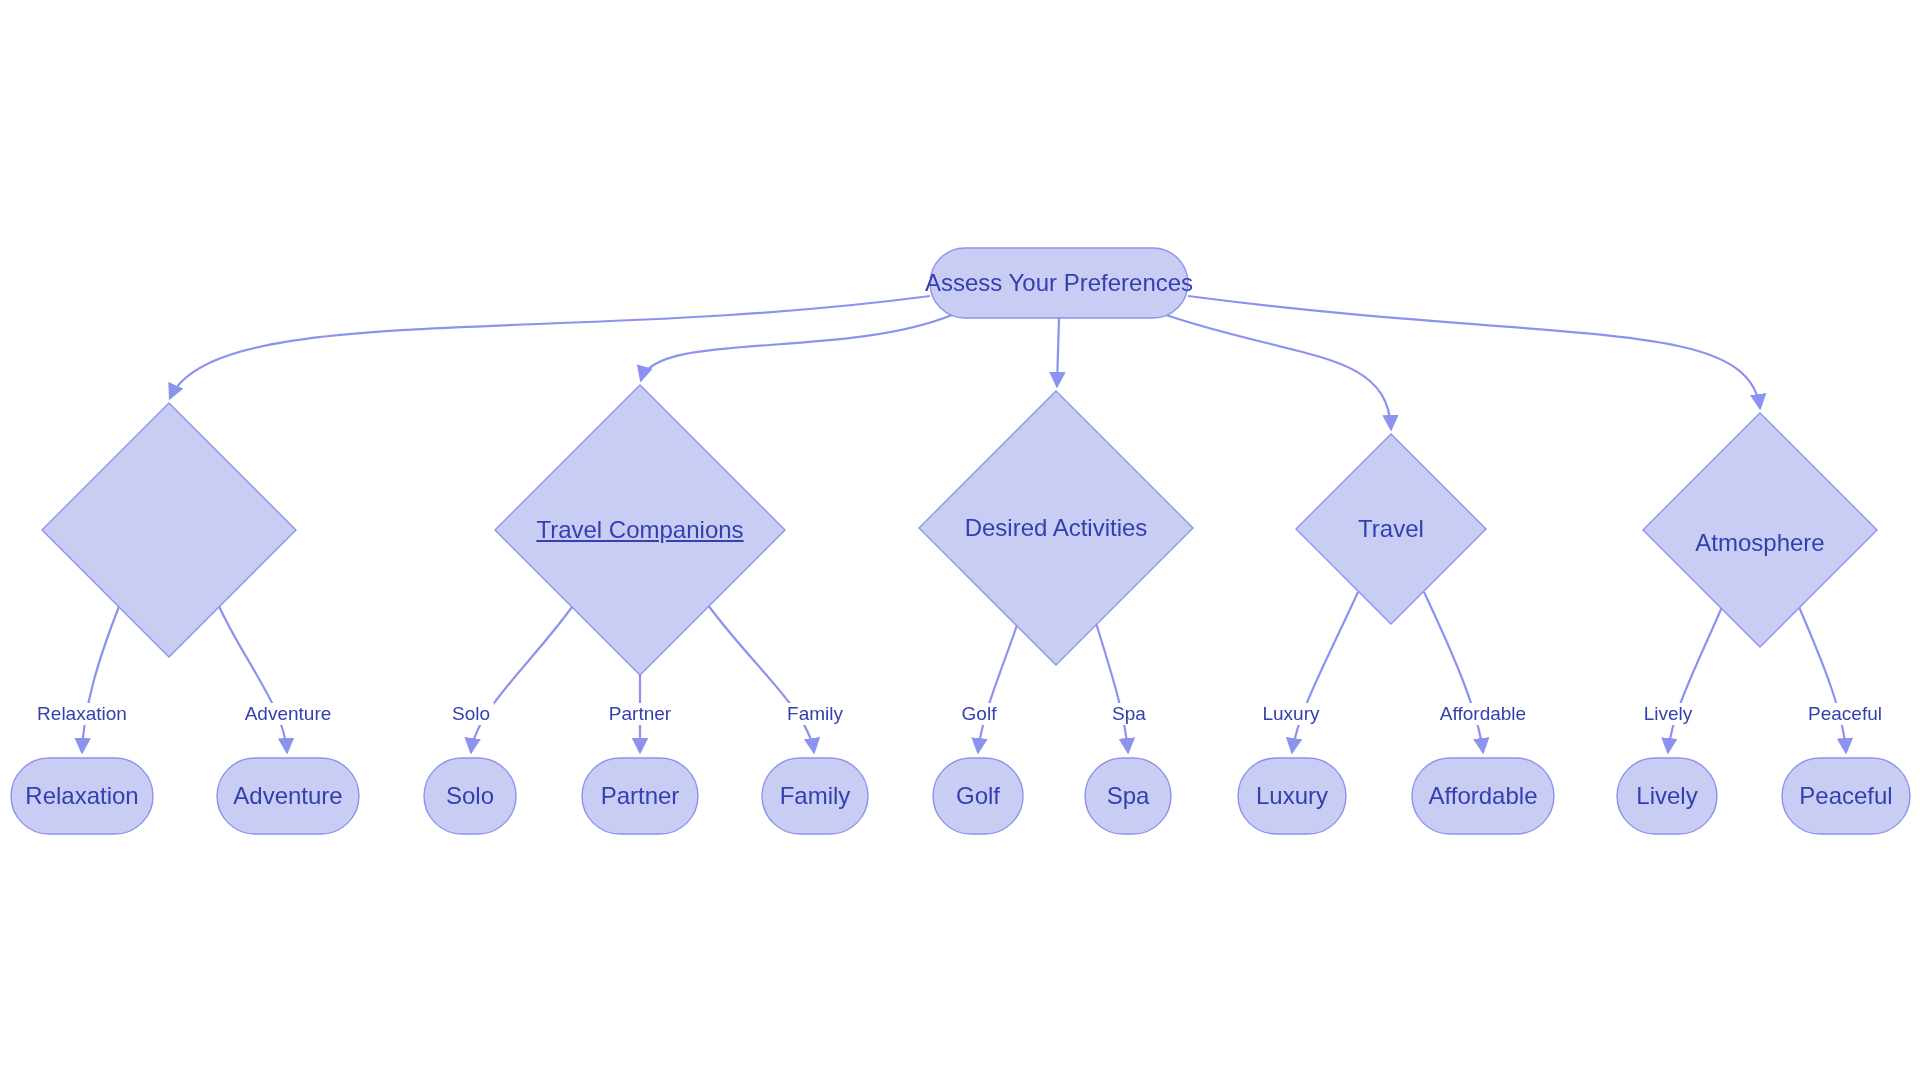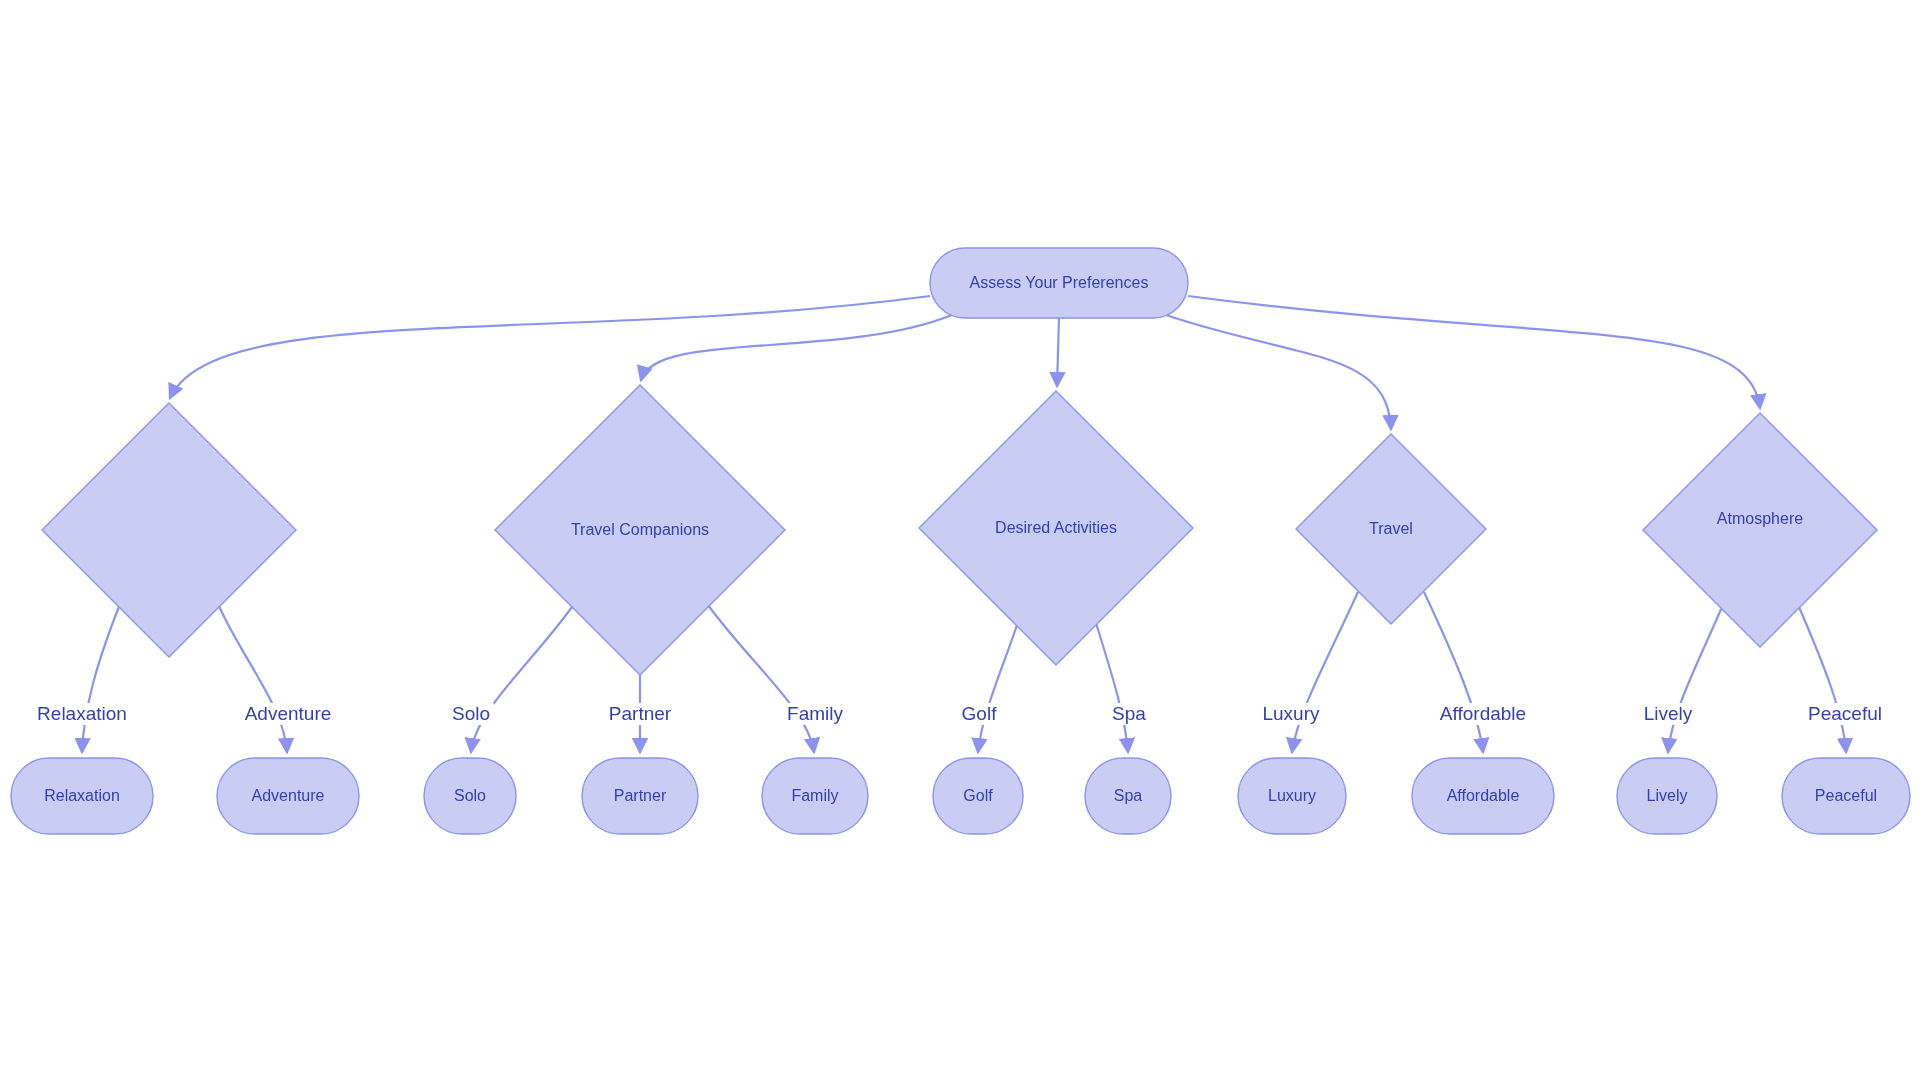--- a/index.html
+++ b/index.html
@@ -11,21 +11,21 @@
   }
   *{margin:0;padding:0;box-sizing:border-box;}
   html,body{width:1920px;height:1083px;background:var(--background);
     font-family:"Liberation Sans","DejaVu Sans",sans-serif;overflow:hidden;}
   #canvas{position:relative;width:1920px;height:1083px;background:var(--background);}
   #canvas svg{position:absolute;left:0;top:0;}
   .edge{stroke:var(--edge-color);stroke-width:2.2;fill:none;}
   .shape{fill:var(--node-fill);stroke:var(--node-border);stroke-width:1.4;}
   .arrowhead{fill:var(--edge-color);}
   .nlabel{position:absolute;display:flex;align-items:center;justify-content:center;
-    color:var(--text-color);font-size:16px;text-align:center;pointer-events:none;
+    color:var(--text-color);font-size:24px;text-align:center;pointer-events:none;
     white-space:nowrap;}
   .elabel{position:absolute;transform:translate(-50%,-50%);color:var(--text-color);
     font-size:19px;background:var(--background);padding:0 4px;white-space:nowrap;
     pointer-events:none;}
 </style>
 </head>
 <body>
 
 <div id="canvas">
 
@@ -70,24 +70,24 @@
     <rect class="shape" x="933" y="758" width="90" height="76" rx="38"></rect>
     <rect class="shape" x="1085" y="758" width="86" height="76" rx="38"></rect>
     <rect class="shape" x="1238" y="758" width="108" height="76" rx="38"></rect>
     <rect class="shape" x="1412" y="758" width="142" height="76" rx="38"></rect>
     <rect class="shape" x="1617" y="758" width="100" height="76" rx="38"></rect>
     <rect class="shape" x="1782" y="758" width="128" height="76" rx="38"></rect>
   </svg>
 
   <div class="nlabel" style="left:930px;top:248px;width:258px;height:70px;">Assess Your Preferences</div>
 
-  <div class="nlabel" style="left:495px;top:385px;width:290px;height:290px;">Travel Companions</div>
+  <div class="nlabel" style="left:495px;top:385px;width:290px;height:290px;text-decoration:underline;">Travel Companions</div>
   <div class="nlabel" style="left:919px;top:391px;width:274px;height:274px;text-align:right;">Desired Activities</div>
   <div class="nlabel" style="left:1296px;top:434px;width:190px;height:190px;">Travel</div>
-  <div class="nlabel" style="left:1643px;top:402px;width:234px;height:234px;">Atmosphere</div>
+  <div class="nlabel" style="left:1643px;top:426px;width:234px;height:234px;">Atmosphere</div>
 
   <div class="nlabel" style="left:11px;top:758px;width:142px;height:76px;">Relaxation</div>
   <div class="nlabel" style="left:217px;top:758px;width:142px;height:76px;">Adventure</div>
   <div class="nlabel" style="left:424px;top:758px;width:92px;height:76px;">Solo</div>
   <div class="nlabel" style="left:582px;top:758px;width:116px;height:76px;">Partner</div>
   <div class="nlabel" style="left:762px;top:758px;width:106px;height:76px;">Family</div>
   <div class="nlabel" style="left:933px;top:758px;width:90px;height:76px;">Golf</div>
   <div class="nlabel" style="left:1085px;top:758px;width:86px;height:76px;">Spa</div>
   <div class="nlabel" style="left:1238px;top:758px;width:108px;height:76px;">Luxury</div>
   <div class="nlabel" style="left:1412px;top:758px;width:142px;height:76px;">Affordable</div>

